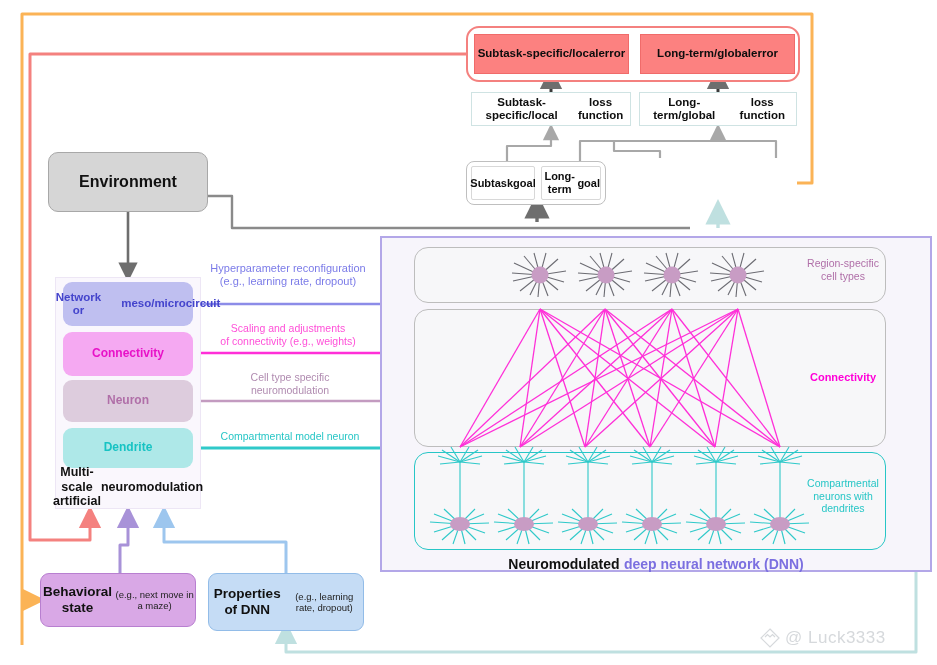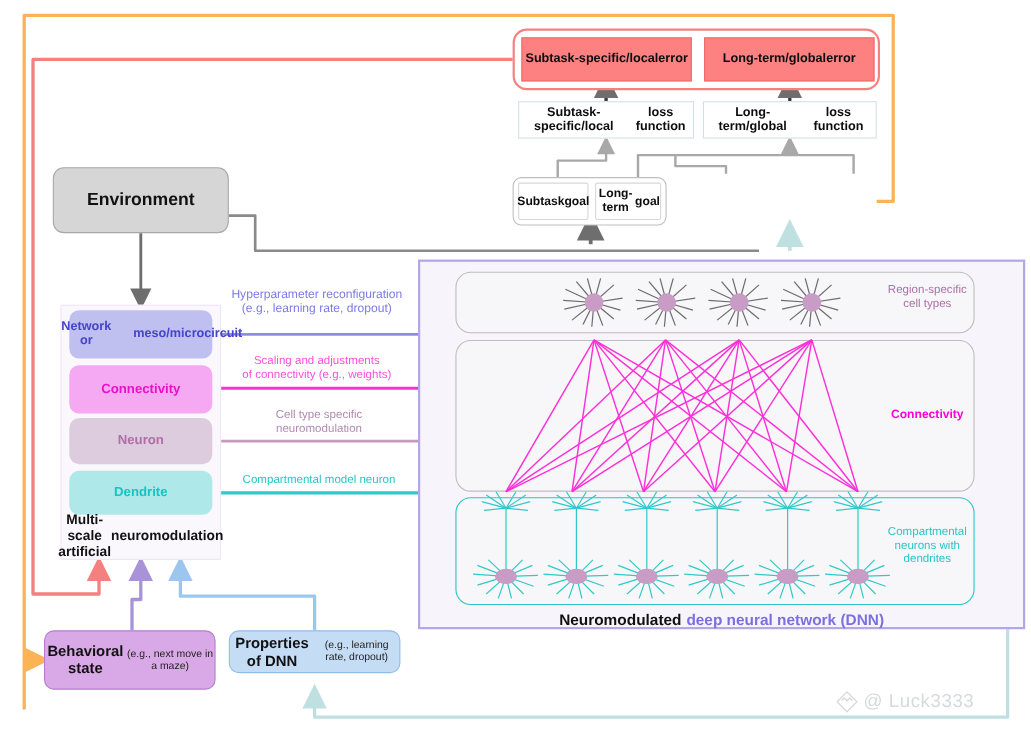--- a/index.html
+++ b/index.html
@@ -81,21 +81,21 @@
   #dnn-caption{left:380px;top:552px;width:552px;height:24px;}
   #dnn-caption .t-main{font-size:14px;}
   .cap-black{color:#111;}
   .cap-purple{color:#7B6FE0;}
 
   
   #beh-state{left:40px;top:573px;width:156px;height:54px;background:#D9A8E6;
              border:1px solid #B87FD0;border-radius:9px;}
   #beh-state .t-main{font-size:13.5px;color:#111;text-align:center;}
   #beh-state .t-sub{font-size:9.5px;color:#222;margin-top:1px;}
-  #prop-dnn{left:208px;top:573px;width:156px;height:39px;background:#C5DCF5;
+  #prop-dnn{left:208px;top:573px;width:156px;height:58px;background:#C5DCF5;
             border:1px solid #92BCE8;border-radius:9px;align-items:center;}
   #prop-dnn .t-main{font-size:13.5px;color:#111;}
   #prop-dnn .t-sub{font-size:9.5px;color:#222;margin-top:1px;}
 
   
   #wm{position:absolute;left:760px;top:628px;display:flex;align-items:center;gap:5px;
       color:#D6D9DC;font-size:17px;letter-spacing:.5px;}
 </style>
 </head>
 <body>

